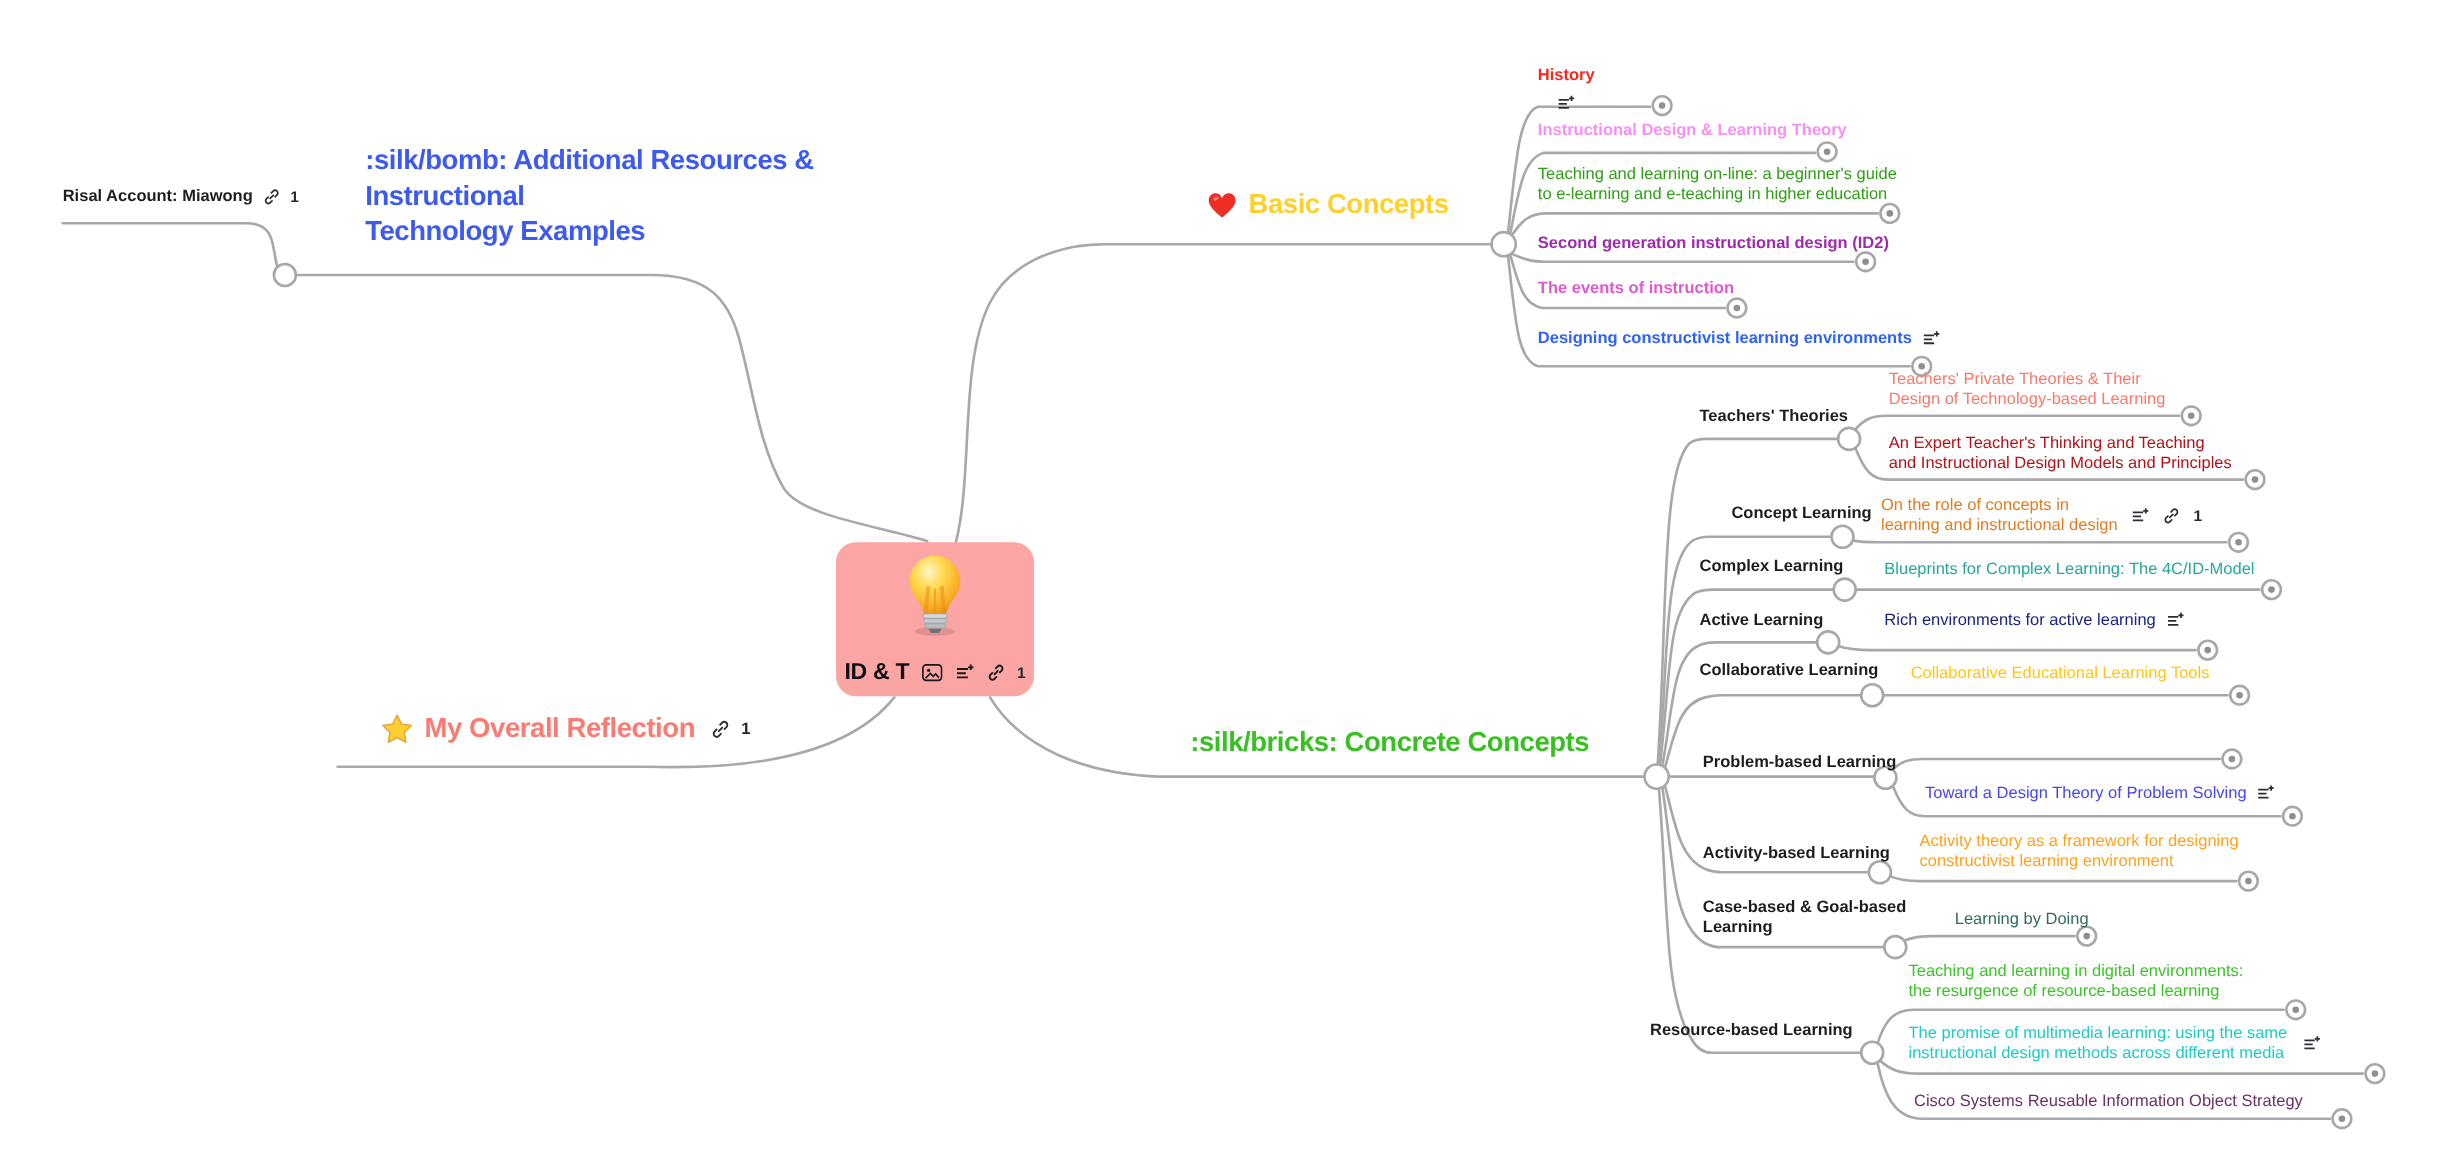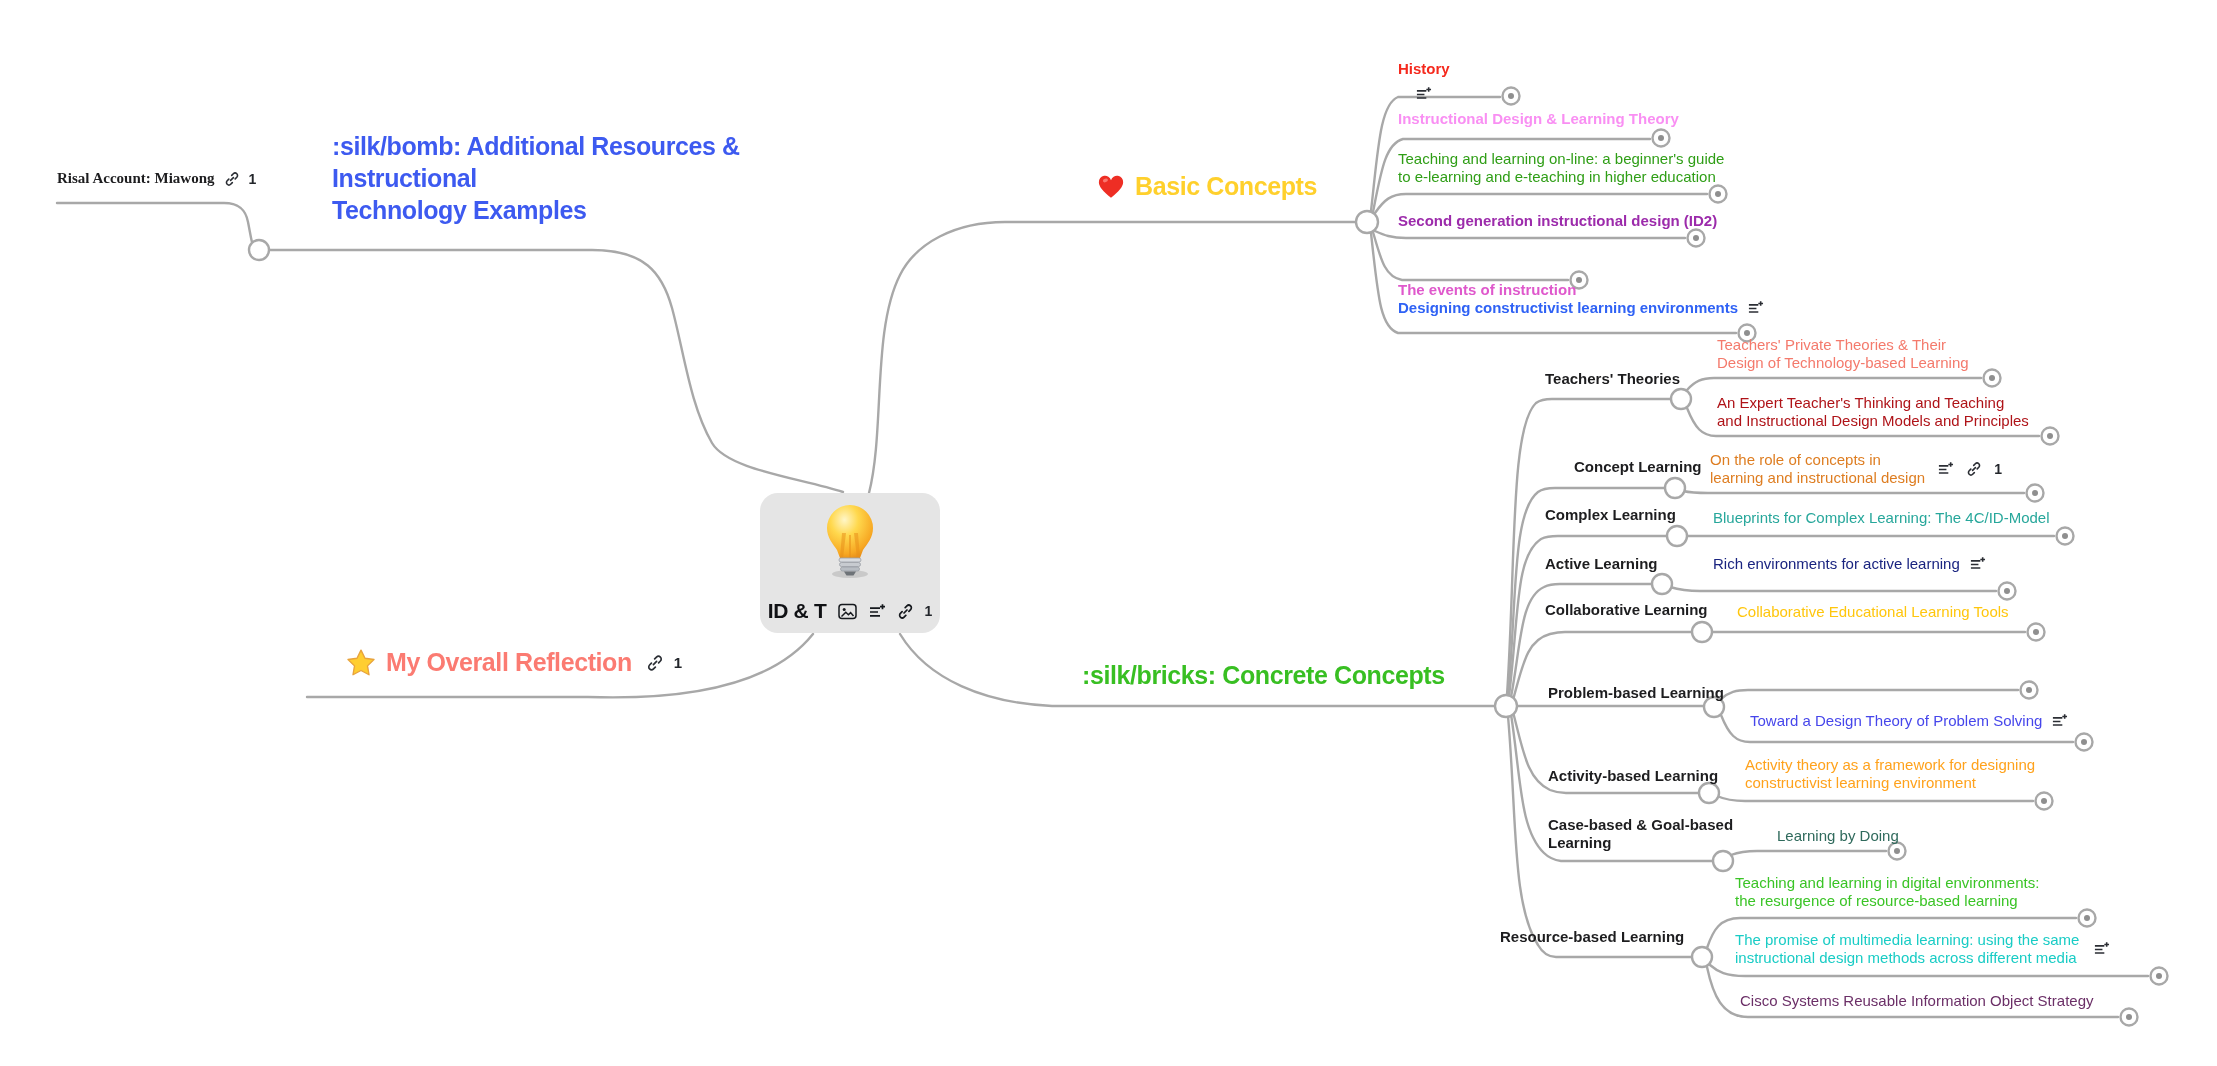--- a/index.html
+++ b/index.html
@@ -125,21 +125,21 @@
           <circle cx="2084" cy="742" r="3"></circle>
           <circle cx="2044" cy="801" r="3"></circle>
         <circle cx="1897" cy="851" r="3"></circle>
           <circle cx="2087" cy="918" r="3"></circle>
           <circle cx="2159" cy="976" r="3"></circle>
         <circle cx="2129" cy="1017" r="3"></circle>
       </g>
     </g>
   </svg>
 
-  <div id="root-node" style="background-color: #e5e5e5;">
+  <div id="root-node" style="background-color: #fca5a5;">
     <div id="bulb-wrap" class="icon">
       <svg width="52" height="80" viewBox="0 0 52 80">
         <defs>
           <radialGradient id="bulbg" cx="38%" cy="28%" r="75%">
             <stop offset="0%" stop-color="#FFF6C8"></stop>
               <stop offset="40%" stop-color="#FFD84D"></stop>
             <stop offset="85%" stop-color="#F7A823"></stop>
               <stop offset="100%" stop-color="#E8901A"></stop>
           </radialGradient>
         </defs>
@@ -178,21 +178,21 @@
     </div>
   </div>
 
   <div class="lbl fs25 lines" style="left: 332px; top: 130px; line-height: 32px; color: rgb(61, 90, 240);">
     <span>:silk/bomb: Additional Resources &amp;</span>
     <span>Instructional</span>
     <span>Technology Examples</span>
   </div>
 
   <div class="row" style="left:57px;top:170px;">
-    <span class="fs15" style="color: rgb(29, 29, 31); font-family: Liberation Serif, serif;">Risal Account: Miawong</span>
+    <span class="fs15" style="color: rgb(29, 29, 31);">Risal Account: Miawong</span>
     <span class="icon">
       <svg width="16" height="16" viewBox="0 0 17 17" fill="none" stroke="#2B2E34" stroke-width="1.7" stroke-linecap="round">
         <path d="M7 10 L10 7"></path>
           <path d="M8.2 4.6 l1.7-1.7 a2.6 2.6 0 0 1 3.7 3.7 L11.9 8.3"></path>
           <path d="M8.8 12.4 l-1.7 1.7 a2.6 2.6 0 0 1 -3.7 -3.7 L5.1 8.7"></path>
       </svg>
     </span>
     <span class="count">1</span>
   </div>
 
@@ -218,21 +218,21 @@
 
   <div class="lbl fs15" style="left: 1398px; top: 110px; color: rgb(249, 143, 243);">Instructional Design &amp; Learning Theory</div>
 
   <div class="lbl art lines" style="left: 1398px; top: 150px; color: rgb(47, 158, 22);">
     <span>Teaching and learning on-line: a beginner's guide</span>
     <span>to e-learning and e-teaching in higher education</span>
   </div>
 
   <div class="lbl fs15" style="left: 1398px; top: 212px; color: rgb(156, 43, 171);">Second generation instructional design (ID2)</div>
 
-  <div class="lbl fs15" style="left: 1398px; top: 253px; color: rgb(223, 88, 204); margin-top: 28px;">The events of instruction</div>
+  <div class="lbl fs15" style="left: 1398px; top: 253px; color: rgb(223, 88, 204);">The events of instruction</div>
 
   <div class="row" style="left:1398px;top:299px;">
     <span class="fs15" style="color: rgb(47, 98, 245);">Designing constructivist learning environments</span>
     <span class="icon">
       <svg width="17" height="16" viewBox="0 0 18 17" stroke="#2B2E34" stroke-width="1.7" fill="none">
           <path d="M2 5.2 h10 M2 9 h8 M2 12.8 h10"></path>
           <path d="M14.5 1.2 v5 M12 3.7 h5"></path>
         </svg>
     </span>
   </div>

